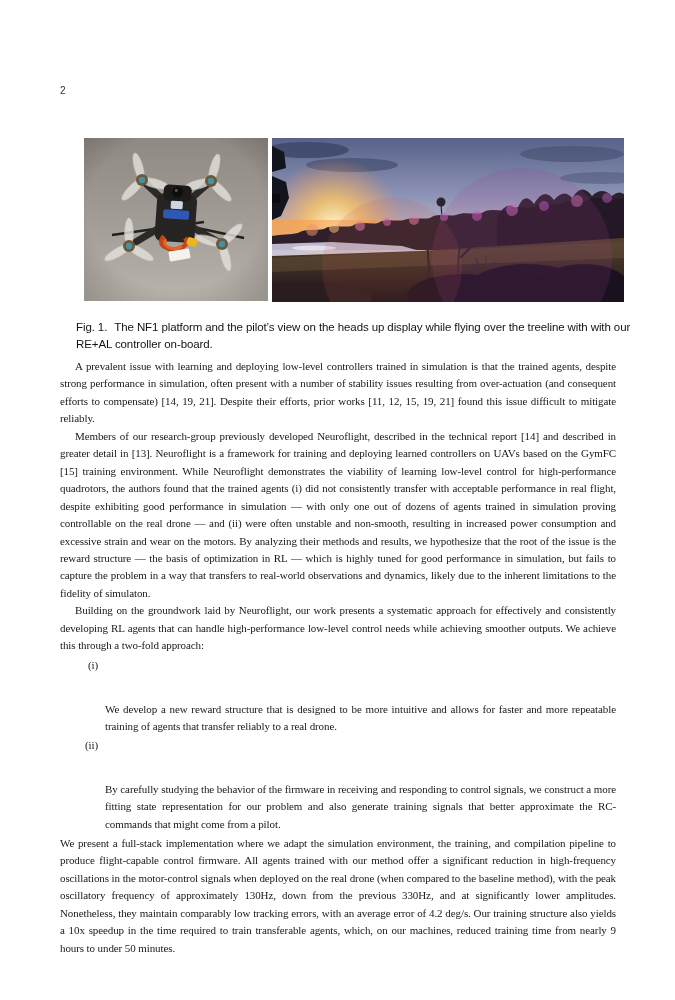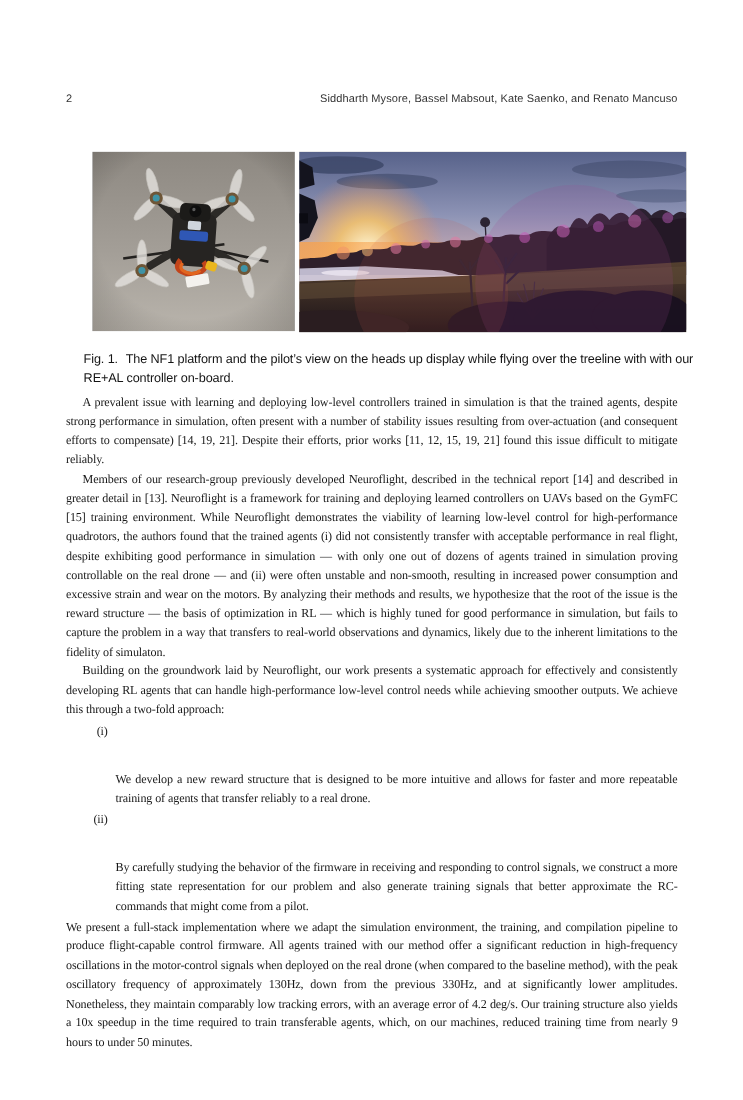--- a/index.html
+++ b/index.html
@@ -38,21 +38,20 @@
   .enum-marker{flex:0 0 24px;text-align:right;}
   .enum-text{flex:1;margin-left:7px;text-align:justify;margin-top:44px;}
 </style>
 </head>
 <body>
 
 <div class="page">
 
   <header class="running-head">
     <span>2</span>
-    <span>Siddharth Mysore, Bassel Mabsout, Kate Saenko, and Renato Mancuso</span>
   </header>
 
   <figure class="figure-block">
     <div class="photos">
 
       <div class="photo photo-drone">
         <svg viewBox="0 0 184 163" width="184" height="163" preserveAspectRatio="none">
           <defs>
             <linearGradient id="dbg" x1="0" y1="0" x2="0" y2="1">
               <stop offset="0" stop-color="#8e8982"></stop>

